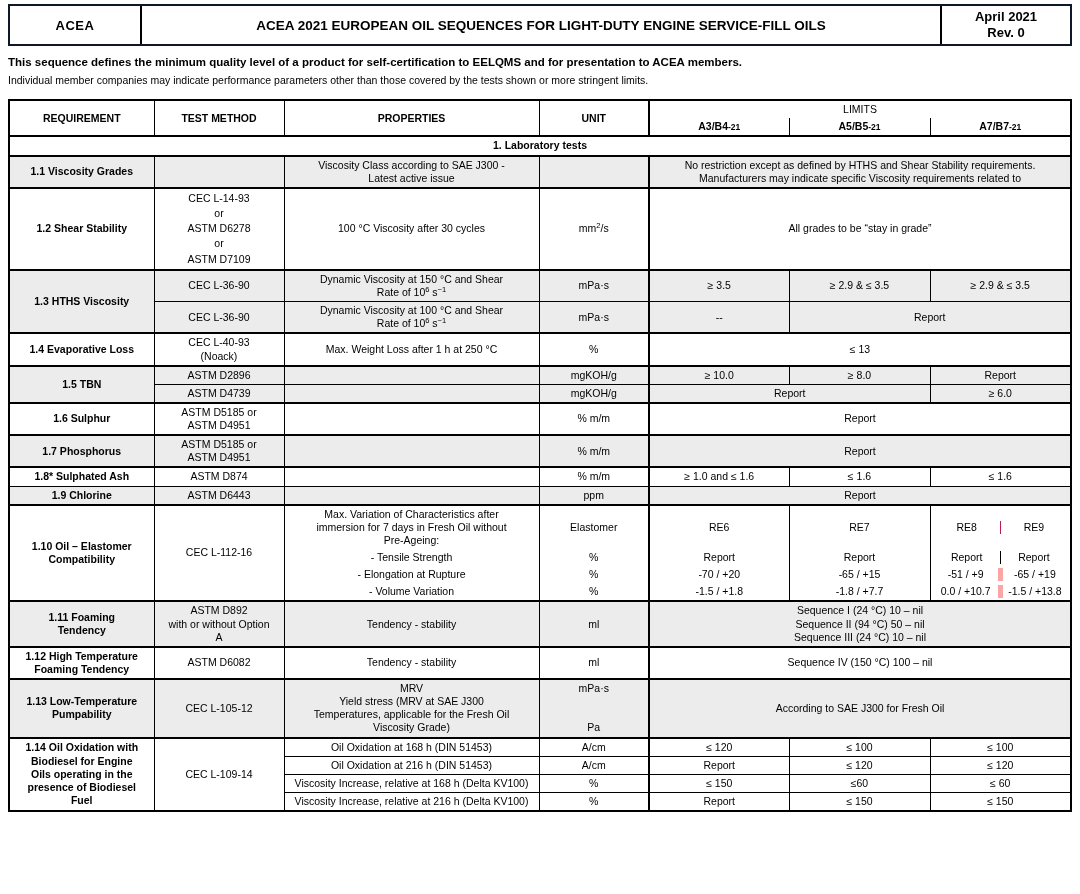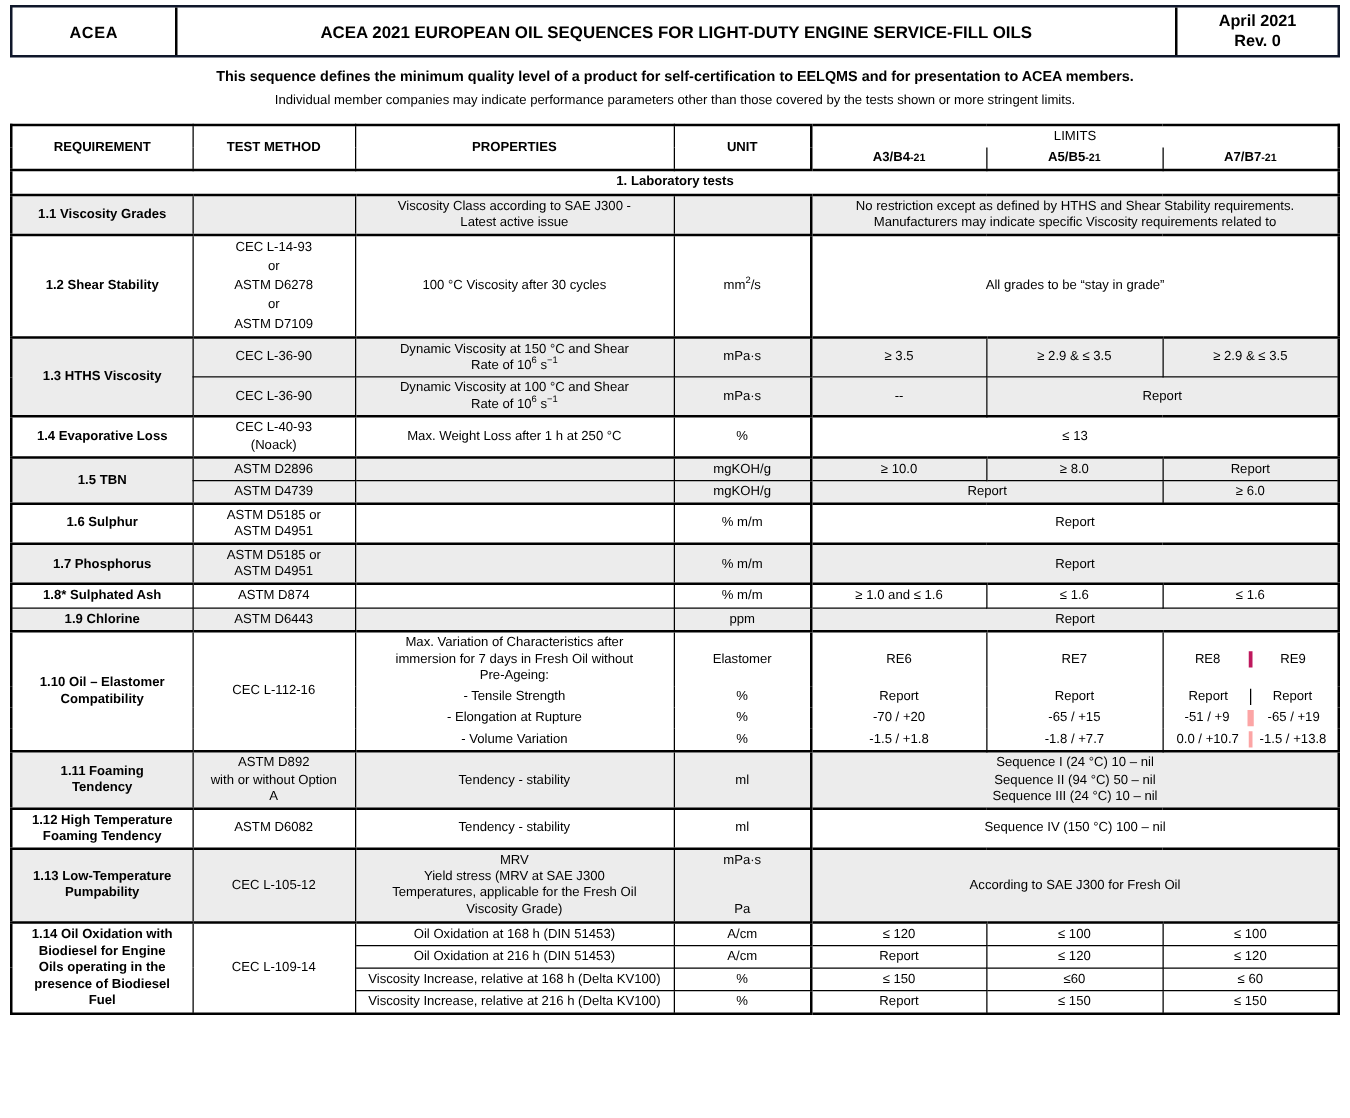--- a/index.html
+++ b/index.html
@@ -22,21 +22,21 @@
   .tb-cell{
     display:flex;align-items:center;justify-content:center;
     text-align:center;
     font-weight:bold;
   }
   .tb-acea{width:130px;border-right:2px solid #000;font-size:13px;letter-spacing:.5px;}
   .tb-main{flex:1;border-right:2px solid #000;font-size:13.5px;padding:0 2px;}
   .tb-date{width:128px;font-size:13px;line-height:1.25;flex-direction:column;}
 
   
-  .intro{margin:9px 8px 8px 8px;text-align:center;}
+  .intro{margin:9px 8px 8px 8px;}
   .intro .l1{font-size:11.5px;font-weight:bold;line-height:1.35;}
   .intro .l2{font-size:10.5px;line-height:1.4;margin-top:2px;}
 
   
   table.main{
     margin:12px 8px;
     width:1064px;
     border-collapse:collapse;
     table-layout:fixed;
     border:2px solid #000;
@@ -263,21 +263,21 @@
         <td class="rowtop" style="border-bottom:none">
           <div>Max. Variation of Characteristics after</div>
           <div>immersion for 7 days in Fresh Oil without</div>
           <div>Pre-Ageing:</div>
         </td>
         <td class="rowtop" style="border-bottom:none">Elastomer</td>
         <td class="rowtop vthick" style="border-bottom:none;width:70px">RE6</td>
         <td class="rowtop" style="border-bottom:none">RE7</td>
         <td class="rowtop" style="border-bottom:none;position:relative">
           <div style="display:flex">
-            <div style="flex:1;border-right:3px solid #be185d">RE8</div>
+            <div style="flex:1;border-right:1px solid #be185d">RE8</div>
             <div style="flex:1">RE9</div>
           </div>
         </td>
       </tr>
       <tr>
         <td style="border-top:none;border-bottom:none">- Tensile Strength</td>
         <td style="border-top:none;border-bottom:none">%</td>
         <td class="vthick" style="border-top:none;border-bottom:none">Report</td>
         <td style="border-top:none;border-bottom:none">Report</td>
         <td style="border-top:none;border-bottom:none">
@@ -299,21 +299,21 @@
           </div>
         </td>
       </tr>
       <tr>
         <td style="border-top:none">- Volume Variation</td>
         <td style="border-top:none">%</td>
         <td class="vthick" style="border-top:none">-1.5 / +1.8</td>
         <td style="border-top:none">-1.8 / +7.7</td>
         <td style="border-top:none">
           <div style="display:flex">
-            <div style="flex:1;border-right:3px solid #fca5a5">0.0 / +10.7</div>
+            <div style="flex:1;border-right:5px solid #fca5a5">0.0 / +10.7</div>
             <div style="flex:1">-1.5 / +13.8</div>
           </div>
         </td>
       </tr>
 
       <tr class="shade">
         <td class="req rowtop">
           <div>1.11 Foaming</div>
           <div>Tendency</div>
         </td>

